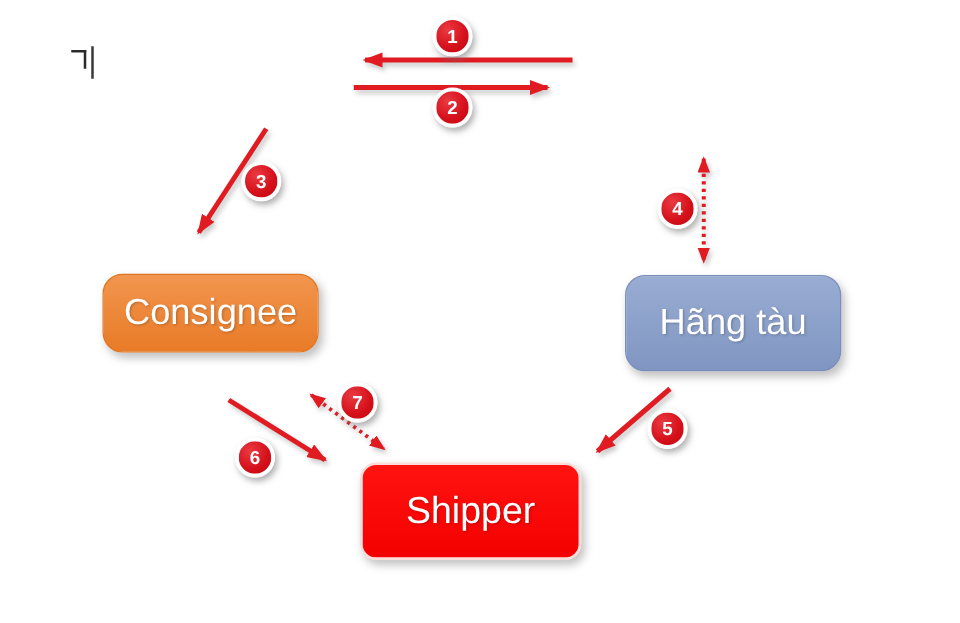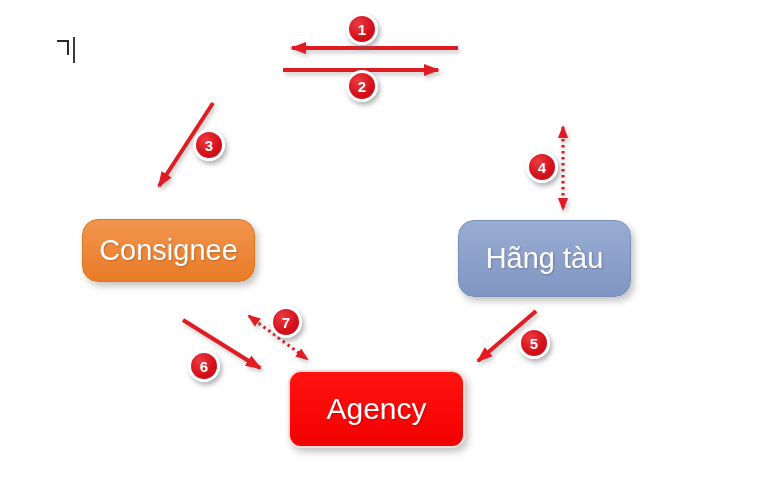--- a/index.html
+++ b/index.html
@@ -26,21 +26,21 @@
     text-shadow: 1px 1px 2px rgba(0,0,0,0.22);
     box-sizing: border-box;
   }
   .node .label { white-space: nowrap; }
   .node-shipper   { left: 70px;  top: 25px;  width: 177px; height: 80px; font-size: 30px;
                     background: linear-gradient(#ffd34a, #eda500); border: 1px solid #e2a300; }
   .node-forwarder { left: 481px; top: 31px;  width: 172px; height: 79px; font-size: 28px;
                     background: linear-gradient(#81b257, #699f3e); border: 1px solid #639a39; }
   .node-consignee { left: 70px;  top: 219px; width: 173px; height: 63px; font-size: 29px;
                     background: linear-gradient(#f2954e, #e87b27); border: 1px solid #de7520; margin-left: 12px; }
-  .node-hang-tau  { left: 458px; top: 220px; width: 173px; height: 77px; font-size: 29px;
+  .node-hang-tau  { left: 500px; top: 220px; width: 173px; height: 77px; font-size: 29px;
                     background: linear-gradient(#99add3, #8095c1); border: 1px solid #7a8eba; }
   .node-agency    { left: 288px; top: 370px; width: 177px; height: 78px; font-size: 30px;
                     border-radius: 13px;
                     background: linear-gradient(#ff1310, #f30000); border: 2px solid #fadcd8; }
   .arrow-layer {
     position: absolute;
     left: 0; top: 0;
     width: 768px; height: 498px;
     filter: drop-shadow(2px 3px 2px rgba(120,120,120,0.40));
     pointer-events: none;
@@ -85,21 +85,21 @@
 
 <div class="canvas">
 
   <div class="node node-consignee">
     <span class="label">Consignee</span>
   </div>
   <div class="node node-hang-tau">
     <span class="label">Hãng tàu</span>
   </div>
   <div class="node node-agency">
-    <span class="label">Agency</span>
+    <span class="label">Shipper</span>
   </div>
 
   <svg class="arrow-layer" viewBox="0 0 768 498">
     <defs>
       <marker id="head" markerUnits="userSpaceOnUse" markerWidth="18" markerHeight="14" refX="14" refY="6" orient="auto">
         <path d="M0,0 L16,6 L0,12 Z" fill="#e01b22"></path>
       </marker>
       <marker id="head-rev" markerUnits="userSpaceOnUse" markerWidth="18" markerHeight="14" refX="14" refY="6" orient="auto-start-reverse">
         <path d="M0,0 L16,6 L0,12 Z" fill="#e01b22"></path>
       </marker>

